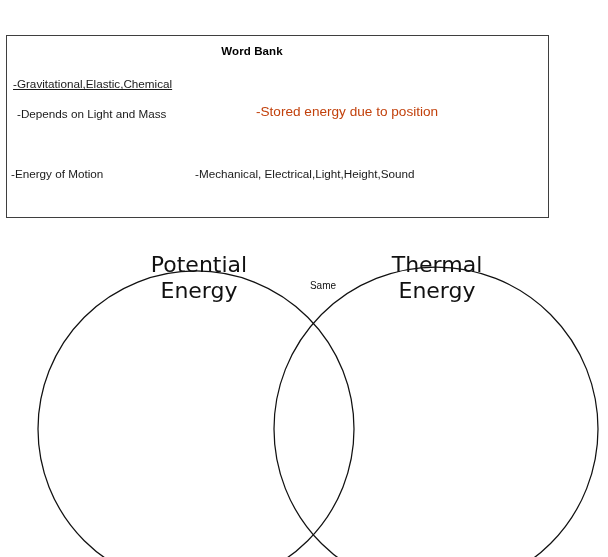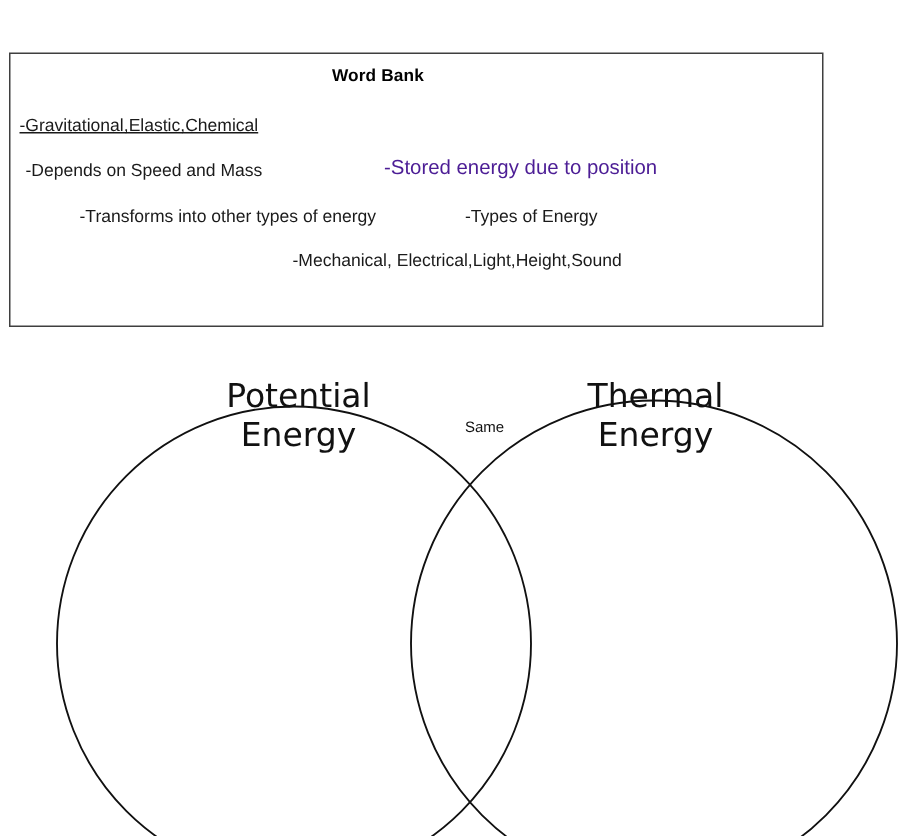--- a/index.html
+++ b/index.html
@@ -142,30 +142,27 @@
 
   <div id="word-bank-box" style="border-color: rgb(63, 63, 63);">
 
     <div id="word-bank-title">Word Bank</div>
 
     <div class="wb-row" id="wb-row-0">
       <span class="wb-item" id="wb-0-0" style="color: rgb(26, 26, 26);">-Gravitational,Elastic,Chemical</span>
     </div>
 
     <div class="wb-row" id="wb-row-1">
-      <span class="wb-item" id="wb-1-0" style="color: rgb(26, 26, 26);">-Depends on Speed and Mass</span>
-      <span class="wb-item" id="wb-1-1" style="color: #4c1d95;">-Stored energy due to position</span>
+      <span class="wb-item" id="wb-1-0" style="color: rgb(26, 26, 26);">-Depends on Light and Mass</span>
+      <span class="wb-item" id="wb-1-1" style="color: #c2410c;">-Stored energy due to position</span>
     </div>
 
-    <div class="wb-row" id="wb-row-2">
-      <span class="wb-item" id="wb-2-0" style="color: rgb(26, 26, 26);">-Transforms into other types of energy</span>
-      <span class="wb-item" id="wb-2-1" style="color: rgb(26, 26, 26);">-Types of Energy</span>
-    </div>
 
     <div class="wb-row" id="wb-row-3">
+      <span class="wb-item" id="wb-3-0" style="color: rgb(26, 26, 26);">-Energy of Motion</span>
       <span class="wb-item" id="wb-3-1" style="color: rgb(26, 26, 26);">-Mechanical, Electrical,Light,Height,Sound</span>
     </div>
 
   </div>
 
   <div id="venn">
 
     <svg id="venn-svg" width="608" height="367" viewBox="0 0 608 367" xmlns="http://www.w3.org/2000/svg">
       <circle class="venn-circle" id="circle-left" cx="196" cy="207" r="158" style="stroke: rgb(17, 17, 17);"></circle>
       <circle class="venn-circle" id="circle-right" cx="436" cy="207" r="162" style="stroke: rgb(17, 17, 17);"></circle>

